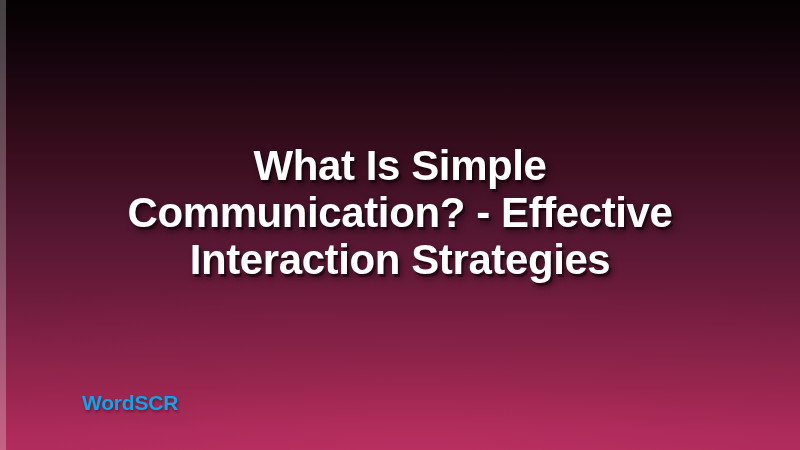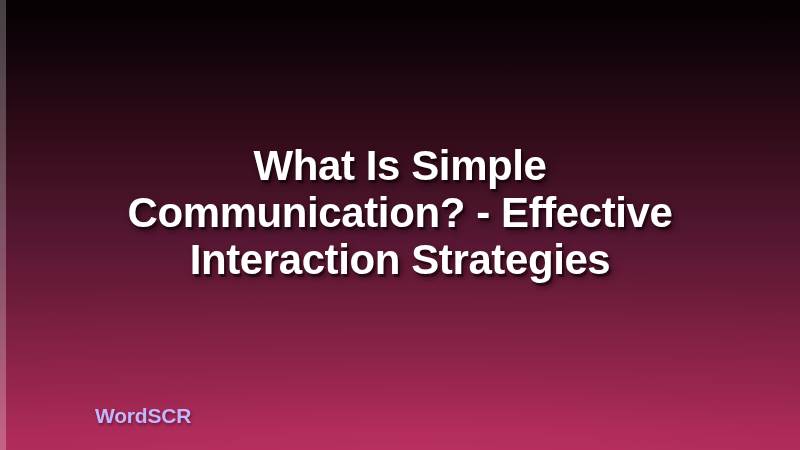--- a/index.html
+++ b/index.html
@@ -81,22 +81,22 @@
         2px 3px 0 rgba(20, 2, 8, 0.55),
         3px 4px 6px rgba(10, 1, 4, 0.55);
     white-space: pre-line;
   }
 
   
   .brand {
     position: absolute;
     left: 79px;
     top: 388px;
-    margin: 16px;
-    color: #c4b5fd;
+    margin: 3px;
+    color: #0ea5e9;
     font-family: "Liberation Sans", sans-serif;
     font-size: 21px;
     font-weight: 700;
     letter-spacing: -0.2px;
     text-shadow: 1px 2px 3px rgba(20, 2, 8, 0.40);
   }
 </style>
 </head>
 <body>
 

